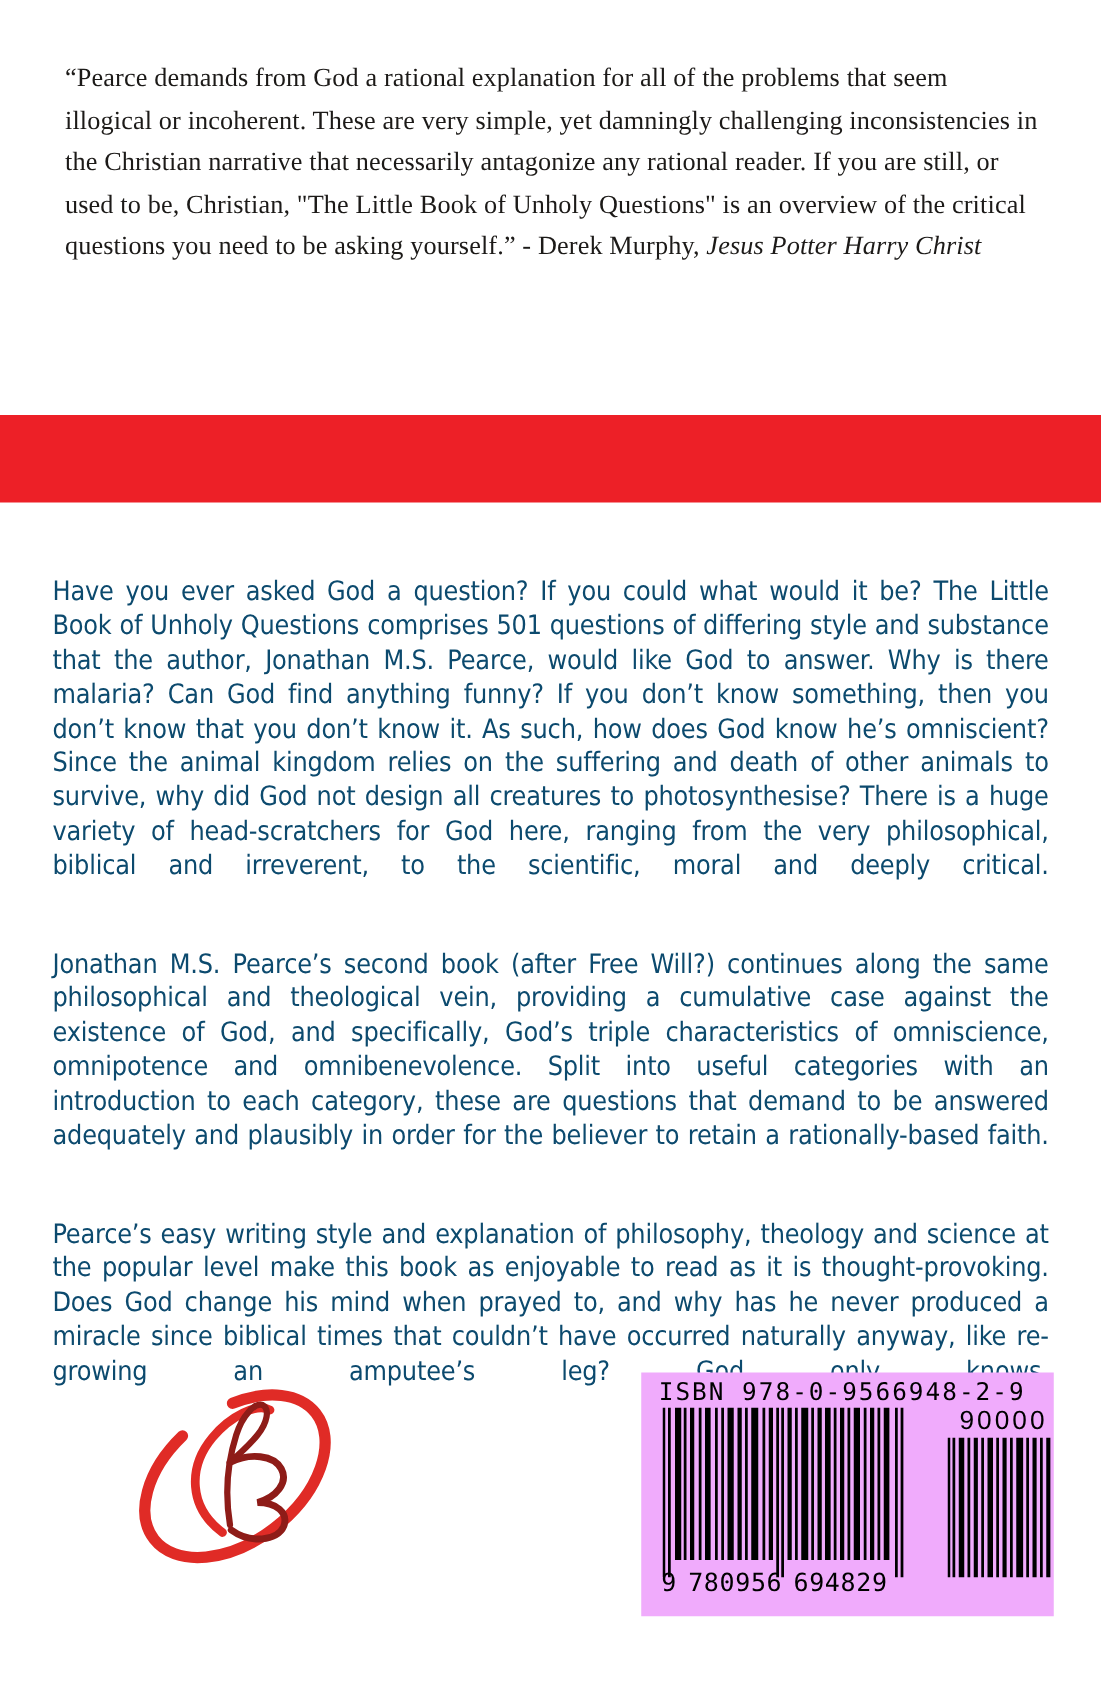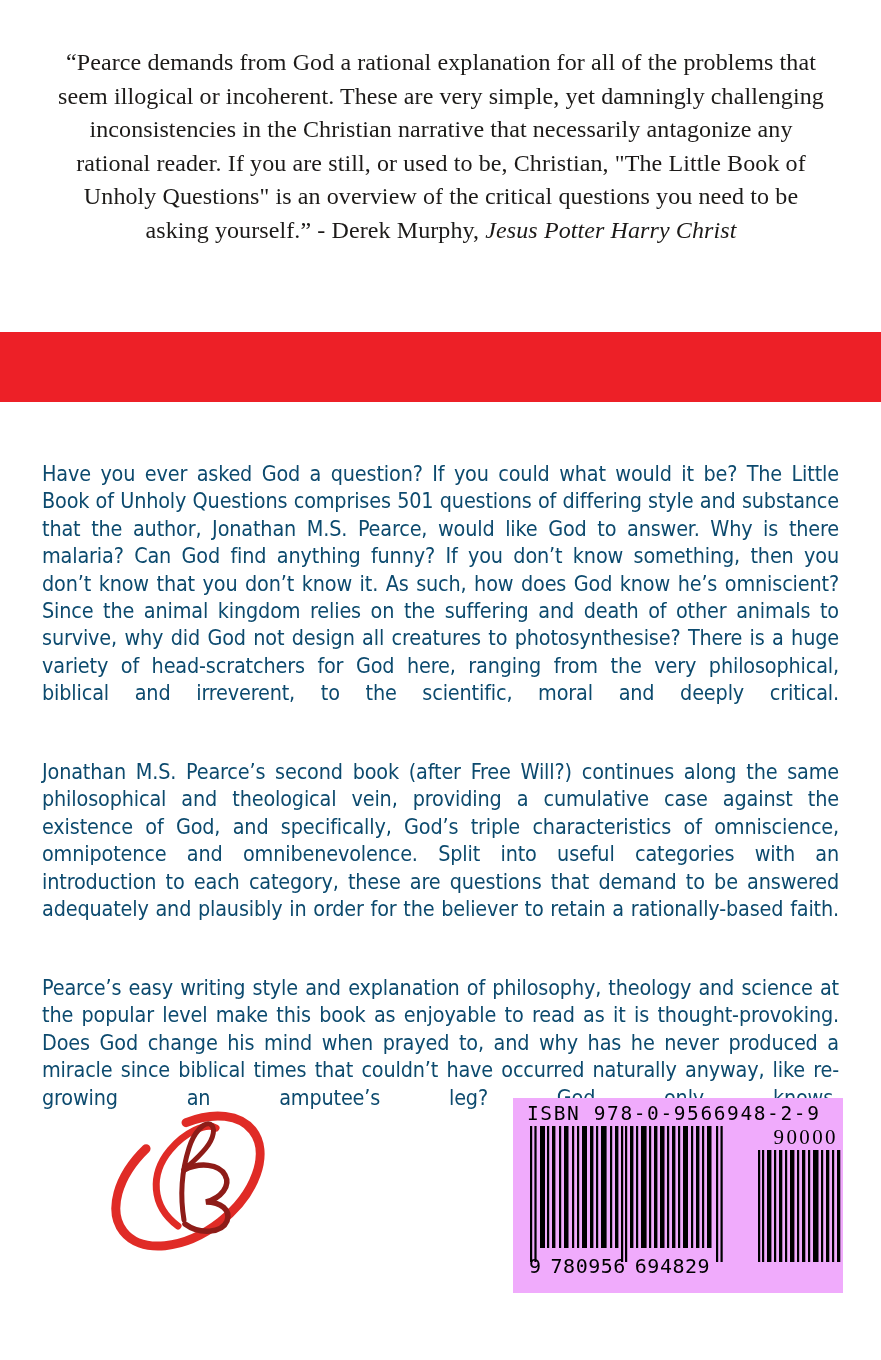--- a/index.html
+++ b/index.html
@@ -15,23 +15,23 @@
     font-family: "Liberation Sans", sans-serif;
     -webkit-font-smoothing: antialiased;
   }
 
   
   .quote-block {
     position: absolute;
     left: 52px;
     top: 46px;
     width: 778px;
-    text-align: center;
+    text-align: left;
     font-family: "Liberation Serif", "DejaVu Serif", serif;
-    font-size: 24px;
+    font-size: 21px;
     line-height: 33.5px;
     color: #1c1a18;
     letter-spacing: 0.1px;
   }
   .quote-block .source-title {
     font-style: italic;
   }
 
   
   .red-band {
@@ -98,21 +98,21 @@
     font-family: "DejaVu Sans Mono", "Liberation Mono", monospace;
     font-size: 19.5px;
     letter-spacing: 1.6px;
     color: #000000;
     white-space: nowrap;
   }
   .addon-text {
     position: absolute;
     right: 5px;
     top: 27px;
-    font-family: Liberation Serif, serif;
+    font-family: Liberation Sans, sans-serif;
     font-size: 21px;
     letter-spacing: 2.4px;
     color: #000000;
     white-space: nowrap;
     text-align: right;
   }
   .bars-main {
     position: absolute;
     left: 17px;
     top: 28px;

